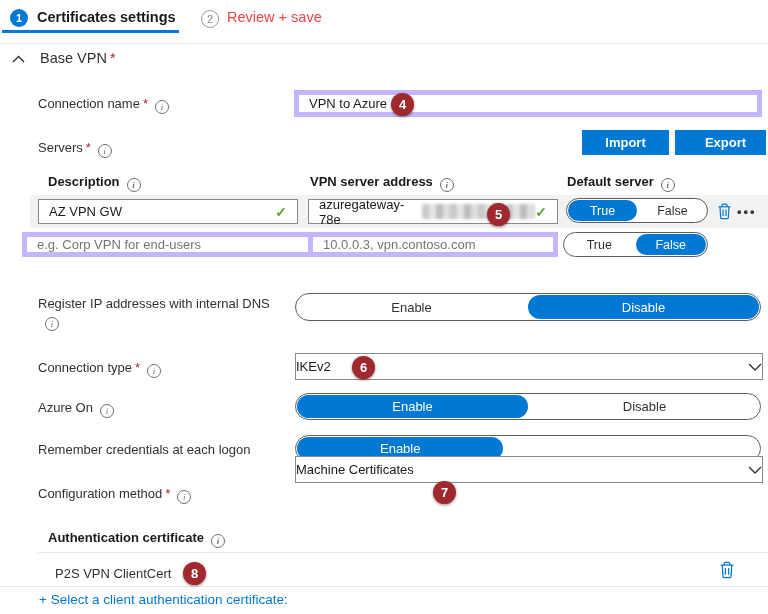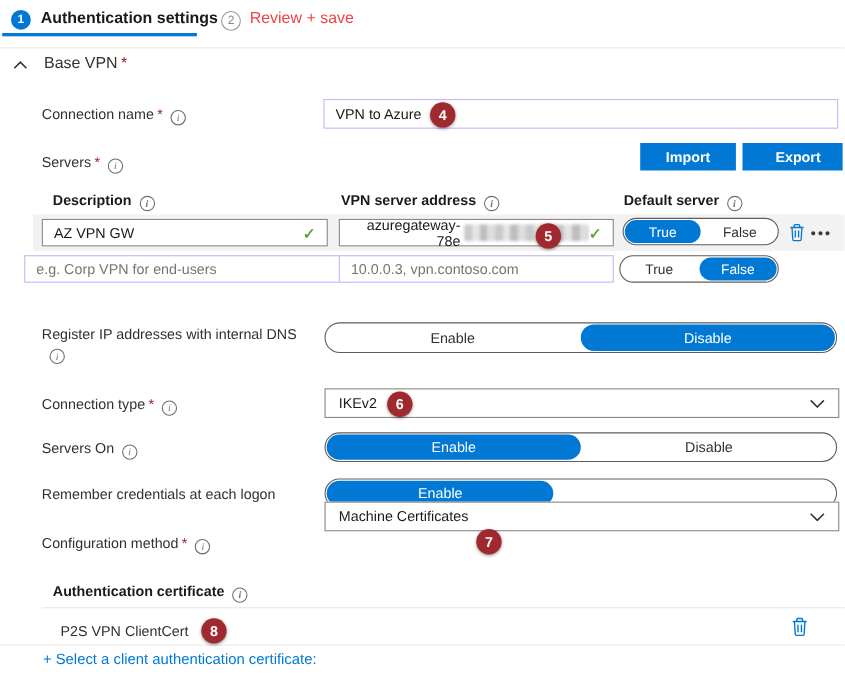--- a/index.html
+++ b/index.html
@@ -26,21 +26,21 @@
   }
   .tab-label{position:absolute;font-size:14.5px;}
   .tab-label.active{font-weight:bold;color:#1b1a19;}
   .tab-label.inactive{color:#ef4444;}
   .tab-underline{position:absolute;height:3px;background:#0078d4;}
   .input{
     position:absolute;background:#fff;border:1px solid #8a8886;box-sizing:border-box;
     display:flex;align-items:center;padding:0 10px;font-size:13px;color:#1b1a19;
   }
   input.native{
-    position:absolute;border:1px solid #c4b5fd;box-sizing:border-box;
+    position:absolute;border:5px solid #c4b5fd;box-sizing:border-box;
     padding:0 10px;font-size:13px;color:#1b1a19;font-family:"Liberation Sans",sans-serif;
     outline:none;background:#fff;
   }
   input.native::placeholder{color:#767574;opacity:1;}
   .btn{
     position:absolute;background:#0078d4;color:#fff;border:none;font-weight:bold;
     font-size:13px;display:flex;align-items:center;justify-content:center;cursor:pointer;
     font-family:"Liberation Sans",sans-serif;
   }
   .th{position:absolute;font-weight:bold;font-size:13px;color:#1b1a19;}
@@ -57,39 +57,39 @@
     background:#0078d4;color:#fff;border-radius:13px;margin:1px;
   }
   .toggle.small .opt{font-size:12.5px;}
   .badge{
     position:absolute;width:23px;height:23px;border-radius:50%;background:#a0282f;
     color:#fff;font-size:13px;font-weight:bold;display:flex;align-items:center;
     justify-content:center;box-shadow:0 1px 3px rgba(0,0,0,0.45);z-index:6;
   }
   .dropdown{
     position:absolute;background:#fff;border:1px solid #8a8886;box-sizing:border-box;
-    display:flex;align-items:center;padding:0 12px;font-size:13px;color:#1b1a19;cursor:pointer;
+    display:flex;align-items:center;padding:0 0;font-size:13px;color:#1b1a19;cursor:pointer;
   }
   .dropdown .chev{margin-left:auto;display:flex;align-items:center;}
   .check{color:#5ea432;font-size:14px;font-weight:bold;margin-left:auto;}
   .redact{
     width:122px;height:15px;margin-left:3px;border-radius:2px;
     background:repeating-linear-gradient(90deg,#c9c9c9 0 7px,#e4e4e4 7px 14px,#bdbdbd 14px 21px,#dedede 21px 28px);
     filter:blur(1.6px);
   }
   .link{position:absolute;color:#0078d4;font-size:13.5px;cursor:pointer;}
   .dots{position:absolute;color:#3b3a39;font-size:13px;font-weight:bold;letter-spacing:2px;cursor:pointer;}
   .heading{position:absolute;font-weight:bold;font-size:13px;color:#1b1a19;}
   .icon-btn{position:absolute;cursor:pointer;display:flex;align-items:center;justify-content:center;}
 </style>
 </head>
 <body>
 
 <div class="tab-circle" style="left:10px;top:9px;">1</div>
-<div class="tab-label active" style="left:37px;top:9px;">Authentication settings</div>
+<div class="tab-label active" style="left:37px;top:9px;">Certificates settings</div>
 <div class="tab-underline" style="left:2px;top:30px;width:177px;"></div>
 
 <div class="tab-circle inactive" style="left:201px;top:10px;">2</div>
 <div class="tab-label inactive" style="left:227px;top:9px;">Review + save</div>
 
 <div class="hr" style="left:0;top:43px;width:768px;"></div>
 
 <span class="icon-btn" style="left:11px;top:54px;width:14px;height:10px;">
   <svg width="13" height="8" viewBox="0 0 13 8">
       <path d="M1 7 L6.5 1.5 L12 7" fill="none" stroke="#323130" stroke-width="1.4"></path>
@@ -109,21 +109,21 @@
 <div class="th" style="left:310px;top:174px;"><span>VPN server address</span><span class="info">i</span></div>
 <div class="th" style="left:567px;top:174px;"><span>Default server</span><span class="info">i</span></div>
 
 <div class="row-band" style="left:30px;top:195px;width:738px;height:33px;"></div>
 
 <div class="input" style="left:38px;top:199px;width:260px;height:25px;">
   <span>AZ VPN GW</span>
   <span class="check">✓</span>
 </div>
 
-<div class="input" style="left:308px;top:199px;width:250px;height:25px;text-align:right;">
+<div class="input" style="left:308px;top:199px;width:250px;height:25px;">
   <span>azuregateway-78e</span>
   <span class="redact"></span>
   <span class="check">✓</span>
 </div>
 <div class="badge" style="left:487px;top:203px;">5</div>
 
 <div class="toggle small" style="left:566px;top:198px;width:142px;height:25px;">
   <div class="opt sel">True</div>
   <div class="opt">False</div>
 </div>
@@ -156,21 +156,21 @@
 <div class="dropdown" style="left:295px;top:353px;width:468px;height:27px;">
   <span>IKEv2</span>
   <span class="chev">
     <svg width="14" height="8" viewBox="0 0 14 8">
         <path d="M1 1 L7 7 L13 1" fill="none" stroke="#323130" stroke-width="1.4"></path>
       </svg>
   </span>
 </div>
 <div class="badge" style="left:352px;top:356px;">6</div>
 
-<div class="lbl" style="left:38px;top:399px;"><span>Servers On</span><span class="info">i</span></div>
+<div class="lbl" style="left:38px;top:399px;"><span>Azure On</span><span class="info">i</span></div>
 <div class="toggle" style="left:295px;top:393px;width:466px;height:27px;">
   <div class="opt sel">Enable</div>
   <div class="opt">Disable</div>
 </div>
 
 <div class="lbl" style="left:38px;top:441px;"><span>Remember credentials at each logon</span></div>
 <div class="toggle" style="left:295px;top:435px;width:466px;height:27px;">
   <div class="opt sel" style="flex:0 0 44.5%;">Enable</div>
 </div>
 

